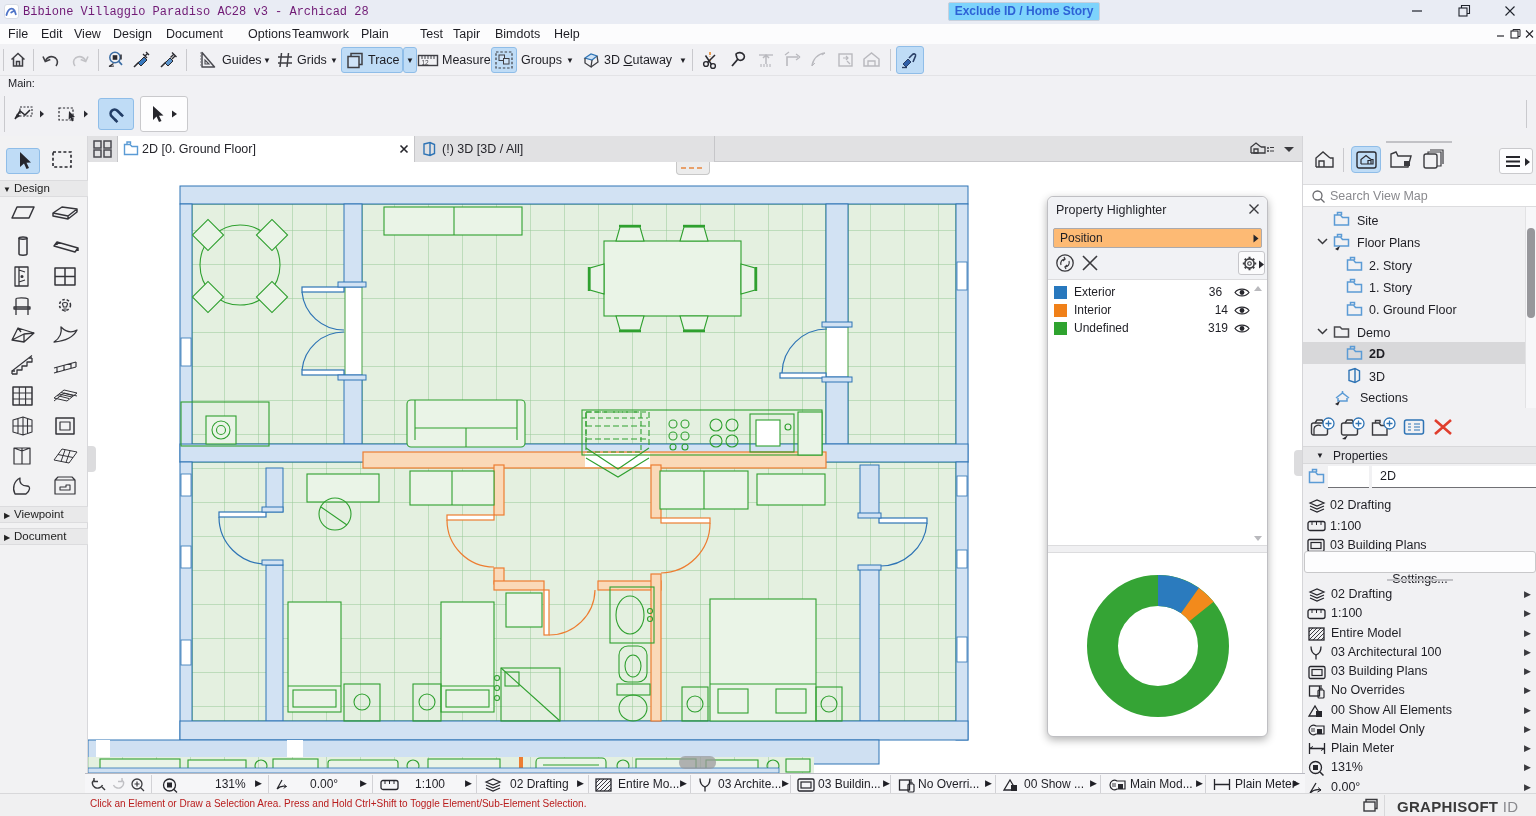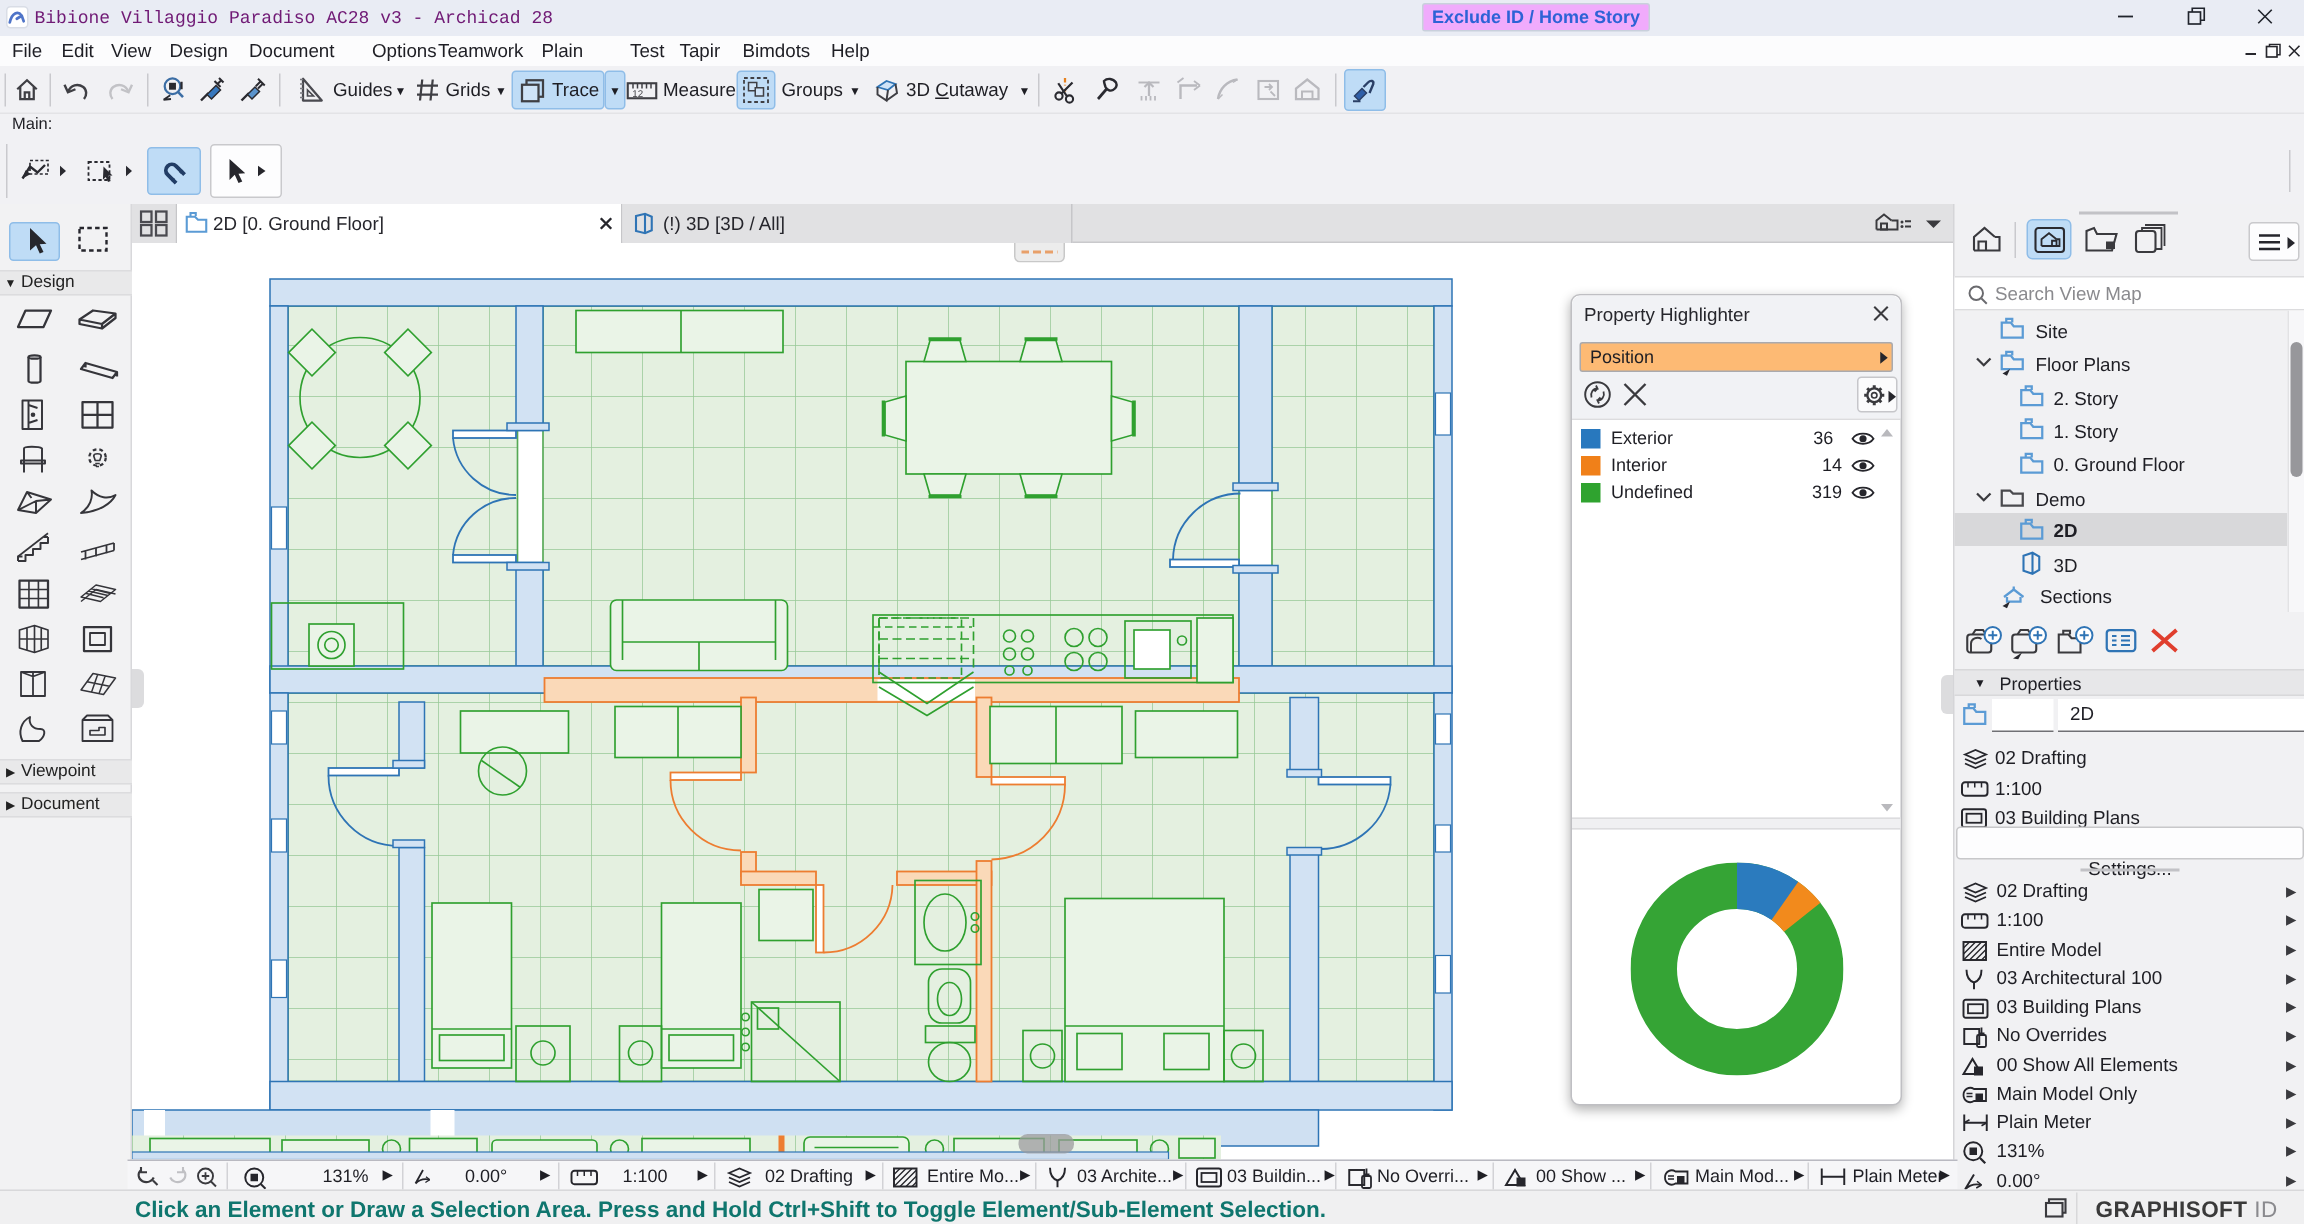--- a/index.html
+++ b/index.html
@@ -5,21 +5,21 @@
   * { margin:0; padding:0; box-sizing:border-box; }
   html,body { width:1536px; height:816px; overflow:hidden; }
   body { font-family:"Liberation Sans", sans-serif; font-size:12px; color:#1e1e24; }
   #app { position:relative; width:1536px; height:816px; background:#f1f1f3; }
   .abs { position:absolute; }
 
   
   #titlebar { position:absolute; left:0; top:0; width:1536px; height:24px; background:#e9ecf4; }
   #titlebar .appico { position:absolute; left:4px; top:4px; width:15px; height:15px; background:#fff; border:1px solid #d9dde6; border-radius:3px; }
   #titlebar .ttext { position:absolute; left:23px; top:5px; font-size:12px; color:#701a75;font-family:Liberation Mono, monospace; }
-  #excbtn { position:absolute; left:948px; top:2px; width:152px; height:19px; background:#f0abfc; border:1px solid #c9d0dc; border-radius:2px; text-align:center; line-height:17px; font-weight:bold; font-size:12px; color:#2d62d6; }
+  #excbtn { position:absolute; left:948px; top:2px; width:152px; height:19px; background:#7dd3fc; border:1px solid #c9d0dc; border-radius:2px; text-align:center; line-height:17px; font-weight:bold; font-size:12px; color:#2d62d6; }
   .winctl { position:absolute; top:0; width:14px; height:22px; color:#20242c; }
 
   
   #menubar { position:absolute; left:0; top:24px; width:1536px; height:20px; background:#fcfcfd; }
   #menubar span { position:absolute; top:3px; font-size:12.5px; color:#1e1e24; }
 
   
   #toolbar { position:absolute; left:0; top:44px; width:1536px; height:32px; background:#f1f1f4; border-bottom:1px solid #e3e3e6; display:flex; align-items:center; }
 
   
@@ -53,21 +53,21 @@
   
   #rightpanel { position:absolute; left:1302px; top:136px; width:234px; height:657px; background:#f1f1f3; border-left:1px solid #d5d5d8; }
   .rprow { position:absolute; left:0; width:233px; height:20px; font-size:12.5px; color:#1e1e24; }
   .flyr { position:absolute; right:5px; top:4px; font-size:9px; color:#3a3a3e; }
 
   
   #statusbar { position:absolute; left:85px; top:773px; width:1220px; height:20px; background:#f6f6f8; border-top:1px solid #b9b9c1; display:flex; align-items:center; font-size:12px; color:#1e1e24; }
 
   
   #bottombar { position:absolute; left:0; top:793px; width:1536px; height:23px; background:#f0f0f1; border-top:1px solid #d8d8da; }
-  #bottombar .msg { position:absolute; left:90px; top:4px; font-size:15px; color:#0f766e;font-weight:bold; }
+  #bottombar .msg { position:absolute; left:90px; top:4px; font-size:10px; color:#b91c1c; }
 
   svg { display:block; }
 </style>
 </head>
 <body>
 <div id="app">
 
   <div id="titlebar">
     <div class="appico">
         <svg width="13" height="13" viewBox="0 0 13 13">

